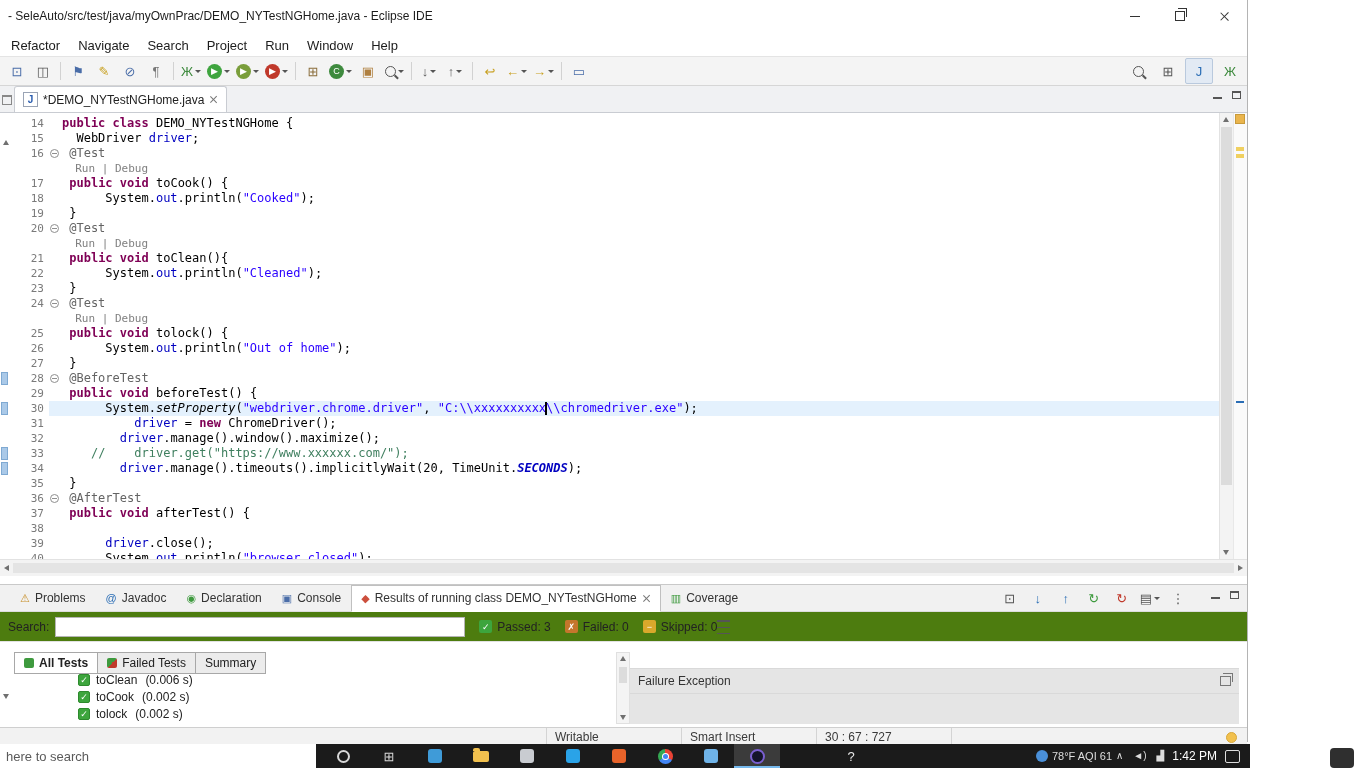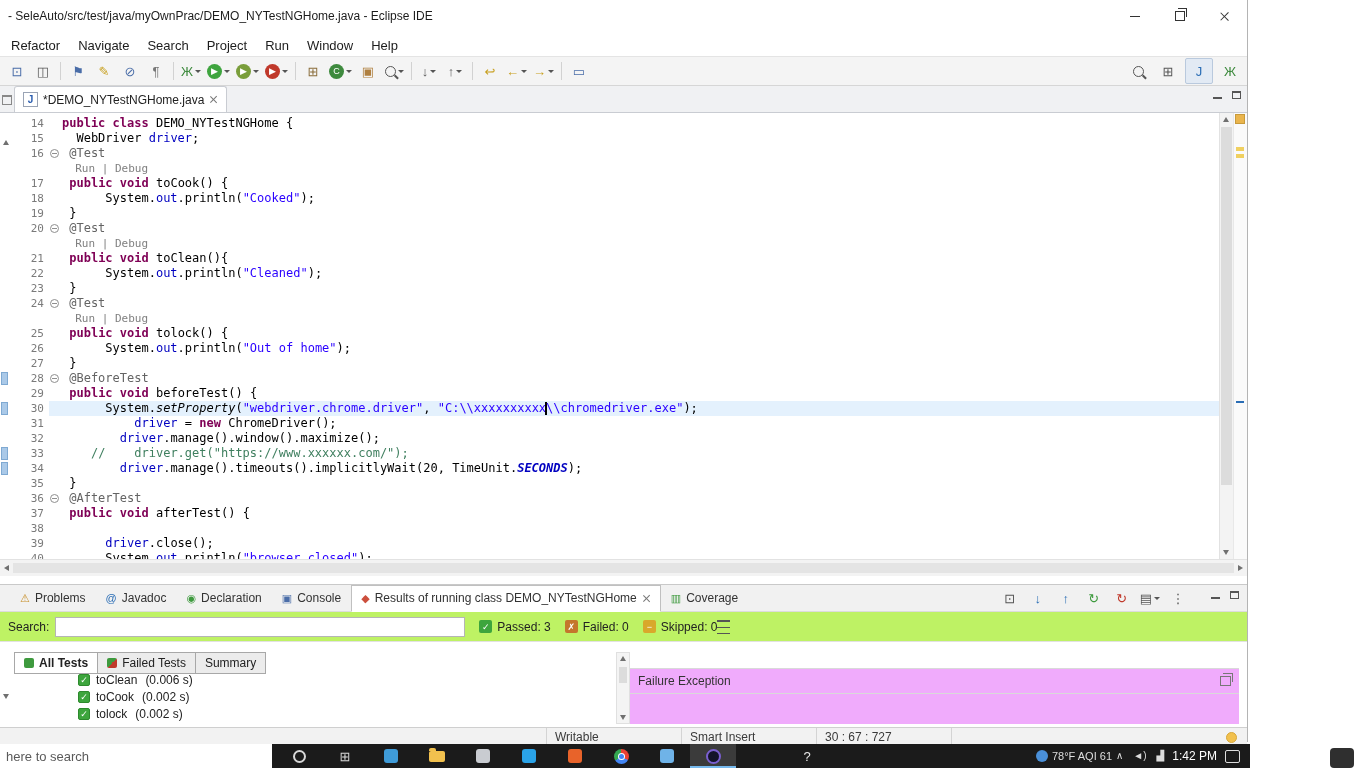--- a/index.html
+++ b/index.html
@@ -96,21 +96,21 @@
   .panel{height:140px;border-top:1px solid #c9c9c9;background:#fff}
   .ptabs{height:26px;background:#f1f1f1;display:flex;align-items:center;border-bottom:1px solid #dcdcdc;position:relative}
   .ptabs-tabs{display:flex;align-items:center;height:26px;padding-left:10px}
   .ptab{display:flex;align-items:center;height:25px;padding:0 9px;font-size:12px;color:#333;gap:5px;
         border:1px solid transparent;white-space:nowrap}
   .ptab.active{background:#fff;border-color:#c0c0c0;border-bottom-color:#fff}
   .ptab-ic{font-size:11px;line-height:1}
   .ptabs-actions{margin-left:auto;display:flex;align-items:center;gap:2px;padding-right:56px}
   .pview-btns{position:absolute;right:8px;top:6px;display:flex;gap:10px;align-items:center}
   
-  .searchrow{height:30px;display:flex;align-items:center;background:#bef264;border-bottom:1px solid #e2e2e2;
+  .searchrow{height:30px;display:flex;align-items:center;background:#4d7c0f;border-bottom:1px solid #e2e2e2;
              padding:0 8px;box-sizing:border-box}
   .search-lbl{font-size:12px;color:#222;margin-right:6px}
   .search-inp{width:400px;height:18px;border:1px solid #b5b5b5;font-size:12px;padding:0 4px;background:#fff}
   .stat{display:flex;align-items:center;gap:5px;font-size:12px;color:#222;margin-left:14px;white-space:nowrap}
   .stat-ic{width:13px;height:13px;border-radius:2px;color:#fff;font-size:9px;display:flex;
            align-items:center;justify-content:center}
   .bar{flex:1;height:17px;margin:0 10px 0 16px;background:#8ed08e;border:1px solid #67a867;
        display:flex;align-items:center;justify-content:center;font-size:11px;color:#111;white-space:pre}
   .vmenu{width:13px;height:11px;border-top:2px solid #555;border-bottom:1px solid #555;
          background:linear-gradient(#555,#555) center/100% 1px no-repeat;margin-right:4px}
@@ -125,21 +125,21 @@
   .testlist{position:absolute;left:14px;top:29px;width:600px;bottom:0;overflow:hidden}
   .titem{display:flex;align-items:center;gap:6px;height:17px;padding-left:64px;font-size:12px;color:#222}
   .titem-ic{width:12px;height:12px;background:#3da53d;border:1px solid #2d8a2d;border-radius:2px;color:#fff;
             font-size:9px;display:flex;align-items:center;justify-content:center;box-sizing:border-box}
   .ttime{margin-left:2px}
   .listscroll{position:absolute;left:616px;top:10px;bottom:2px;width:14px;background:#f4f4f4;
               border:1px solid #e0e0e0;box-sizing:border-box}
   .ls-top{position:absolute;left:3px;top:3px}
   .ls-bot{position:absolute;left:3px;bottom:3px}
   .ls-thumb{position:absolute;left:2px;right:2px;top:14px;height:16px;background:#dcdcdc}
-  .failpanel{position:absolute;left:630px;top:26px;right:8px;bottom:2px;border-top:1px solid #d9d9d9;background:#f0abfc}
+  .failpanel{position:absolute;left:630px;top:26px;right:8px;bottom:2px;border-top:1px solid #d9d9d9;background:#e5e5e5}
   .fail-hd{height:24px;display:flex;align-items:center;border-bottom:1px solid #d9d9d9;padding:0 8px;
            font-size:12px;color:#333}
   .fail-rest{margin-left:auto;width:9px;height:8px;border:1px solid #777;position:relative}
   .fail-rest::before{content:"";position:absolute;left:2px;top:-4px;width:9px;height:8px;
                      border:1px solid #777;border-left:none;border-bottom:none}
   
   .statusbar{margin-top:2px;height:18px;background:#f2f2f2;border-top:1px solid #cfcfcf;display:flex;
              align-items:center;font-size:12px;color:#3a3a3a}
   .sb-spacer{width:546px;height:100%}
   .sb-cell{width:135px;border-left:1px solid #d4d4d4;padding-left:8px;height:100%;display:flex;
@@ -147,21 +147,21 @@
   .sb-fill{flex:1;border-left:1px solid #d4d4d4;height:100%}
   .sb-bulb{width:9px;height:9px;border-radius:50%;background:#f2c14e;border:1px solid #d8a73a;margin-right:10px}
   
   .trim-ic{position:absolute;color:#777}
   .trim-rest{left:2px;top:95px;width:8px;height:7px;border:1px solid #888;border-top-width:2px}
   .trim-up{left:3px;top:140px}
   .trim-down{left:3px;top:694px}
   
   .taskbar{position:absolute;left:0;top:744px;width:1250px;height:24px;background:#1b1b1b;
            display:flex;align-items:center}
-  .tb-search{width:272px;height:24px;background:#fff;color:#5a5a5a;font-size:13px;display:flex;
+  .tb-search{width:316px;height:24px;background:#fff;color:#5a5a5a;font-size:13px;display:flex;
              align-items:center;padding-left:6px;box-sizing:border-box}
   .tb-apps{display:flex;height:24px;margin-left:4px}
   .tb-app{width:46px;height:24px;display:flex;align-items:center;justify-content:center}
   .tb-app.active{background:rgba(255,255,255,0.14);box-shadow:inset 0 -2px 0 #76b9ed}
   .ic-ring{width:13px;height:13px;border:2px solid #d8d8d8;border-radius:50%;box-sizing:border-box}
   .ic-ring2{width:15px;height:15px;border:2.5px solid #7a5fd0;border-radius:50%;background:#14142a;box-sizing:border-box}
   .ic-sq{width:14px;height:14px;border-radius:3px;display:inline-block}
   .ic-folder{width:16px;height:11px;border-radius:2px;position:relative;display:inline-block}
   .ic-folder::before{content:"";position:absolute;left:0;top:-3px;width:7px;height:3px;background:inherit;border-radius:2px 2px 0 0}
   .ic-chrome{width:15px;height:15px;border-radius:50%;display:flex;align-items:center;justify-content:center;

